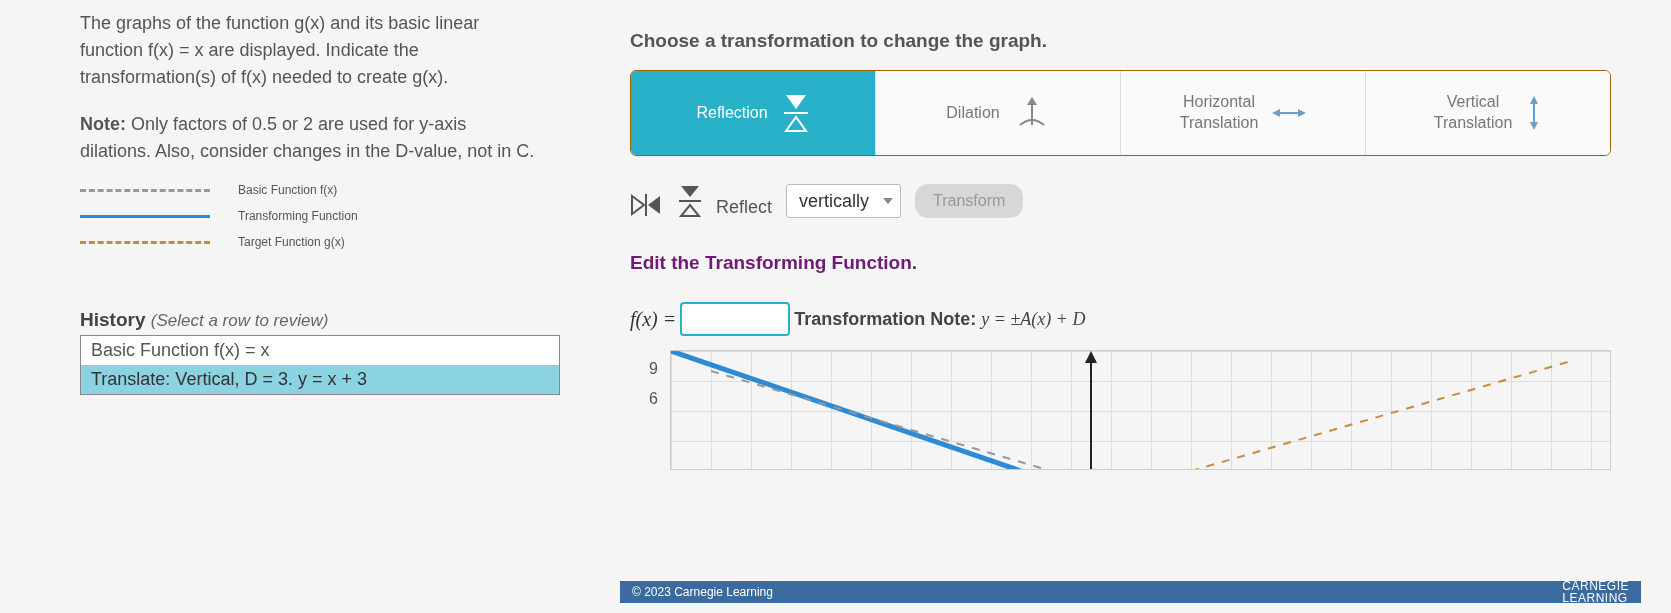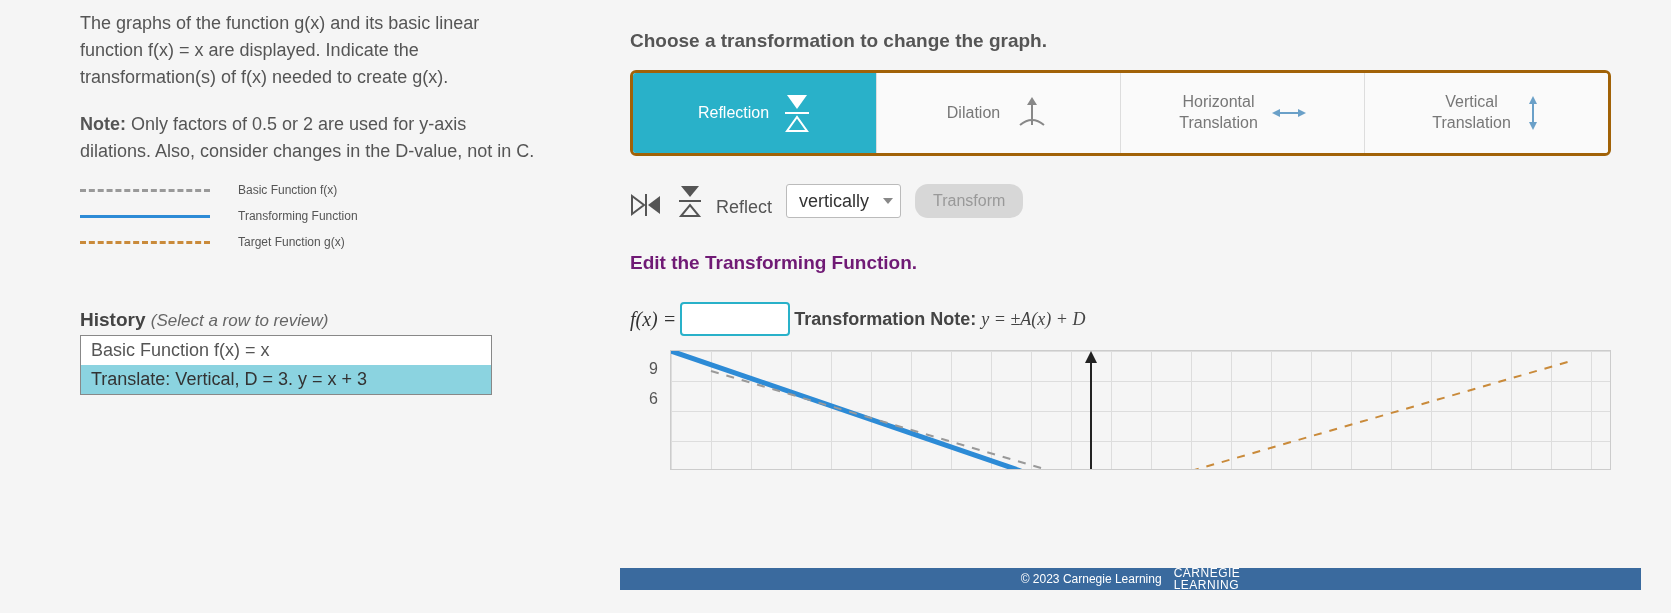--- a/index.html
+++ b/index.html
@@ -64,40 +64,40 @@
   }
   .history-title {
     font-size: 19px;
     color: #444;
     margin-bottom: 4px;
   }
   .history-title .hint { font-style: italic; color: #666; font-weight: 400; font-size: 17px;}
   .history-box {
     border: 1px solid #888;
     background: #fff;
-    width: 412px;
+    width: 480px;
   }
   .history-row {
     padding: 4px 10px;
     font-size: 18px;
     color: #555;
   }
   .history-row.selected {
     background: #8bd3e0;
     color: #333;
   }
   .choose-title {
     font-size: 19px;
     font-weight: 700;
     color: #555;
     margin-bottom: 18px;
   }
   .transform-toolbar {
     display: flex;
-    border: 3px solid #a16207;
+    border: 1px solid #a16207;
     border-radius: 6px;
     overflow: hidden;
     background: #fafafa;
     height: 86px;
     margin-bottom: 28px;
   }
   .tool-btn {
     flex: 1;
     display: flex;
     align-items: center;
@@ -199,29 +199,29 @@
     position: relative;
     height: 120px;
     background:
       repeating-linear-gradient(to right, #ddd 0 1px, transparent 1px 40px),
       repeating-linear-gradient(to bottom, #ddd 0 1px, transparent 1px 30px);
     border:1px solid #ccc;
   }
   .ytick { position:absolute; left:-22px; font-size:16px; color:#555; transform: translateY(-50%);}
   .footer-bar {
     position: absolute;
-    bottom: 23px;
+    bottom: 10px;
     right: 30px;
     left: 620px;
     height: 22px;
     background: #3a6a9e;
     color: #fff;
     display:flex;
     align-items:center;
-    justify-content:center;
+    justify-content:space-between;
     padding: 0 12px;
     font-size: 12px;
     gap: 12px;
   }
   .footer-logo {
     font-size: 12px;
     line-height: 1;
     text-align:left;
     letter-spacing: 0.5px;
   }

